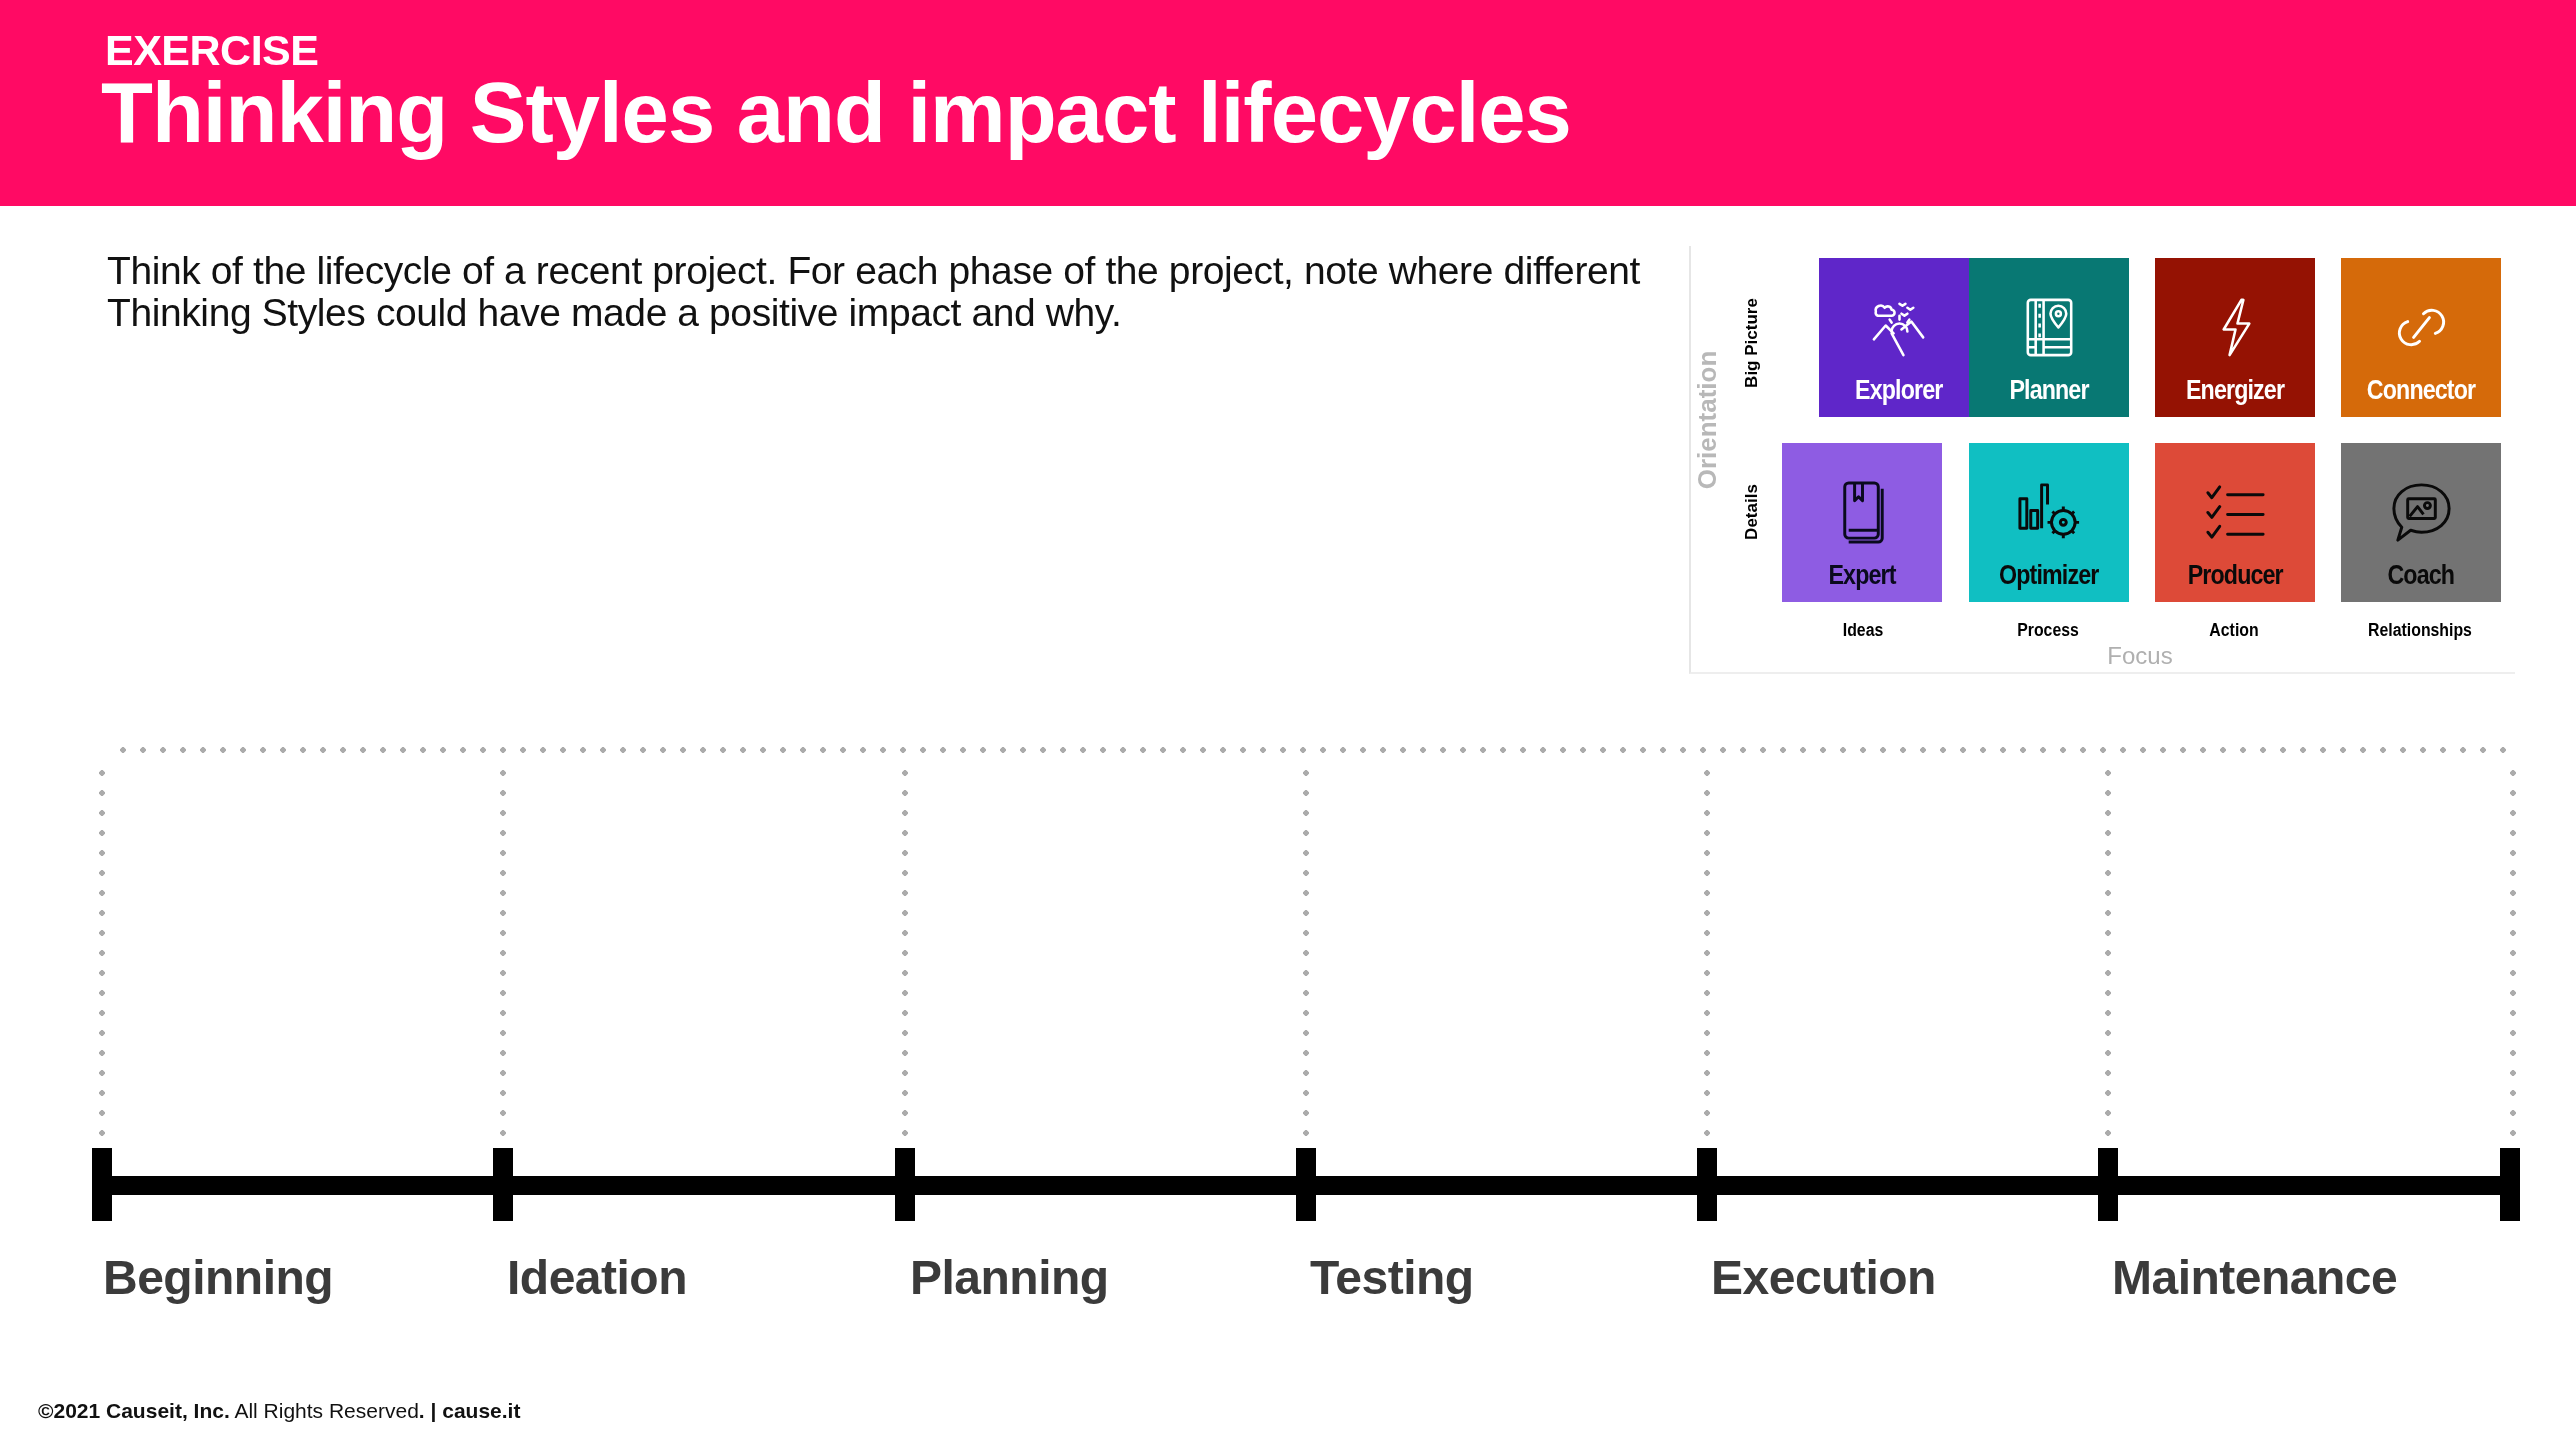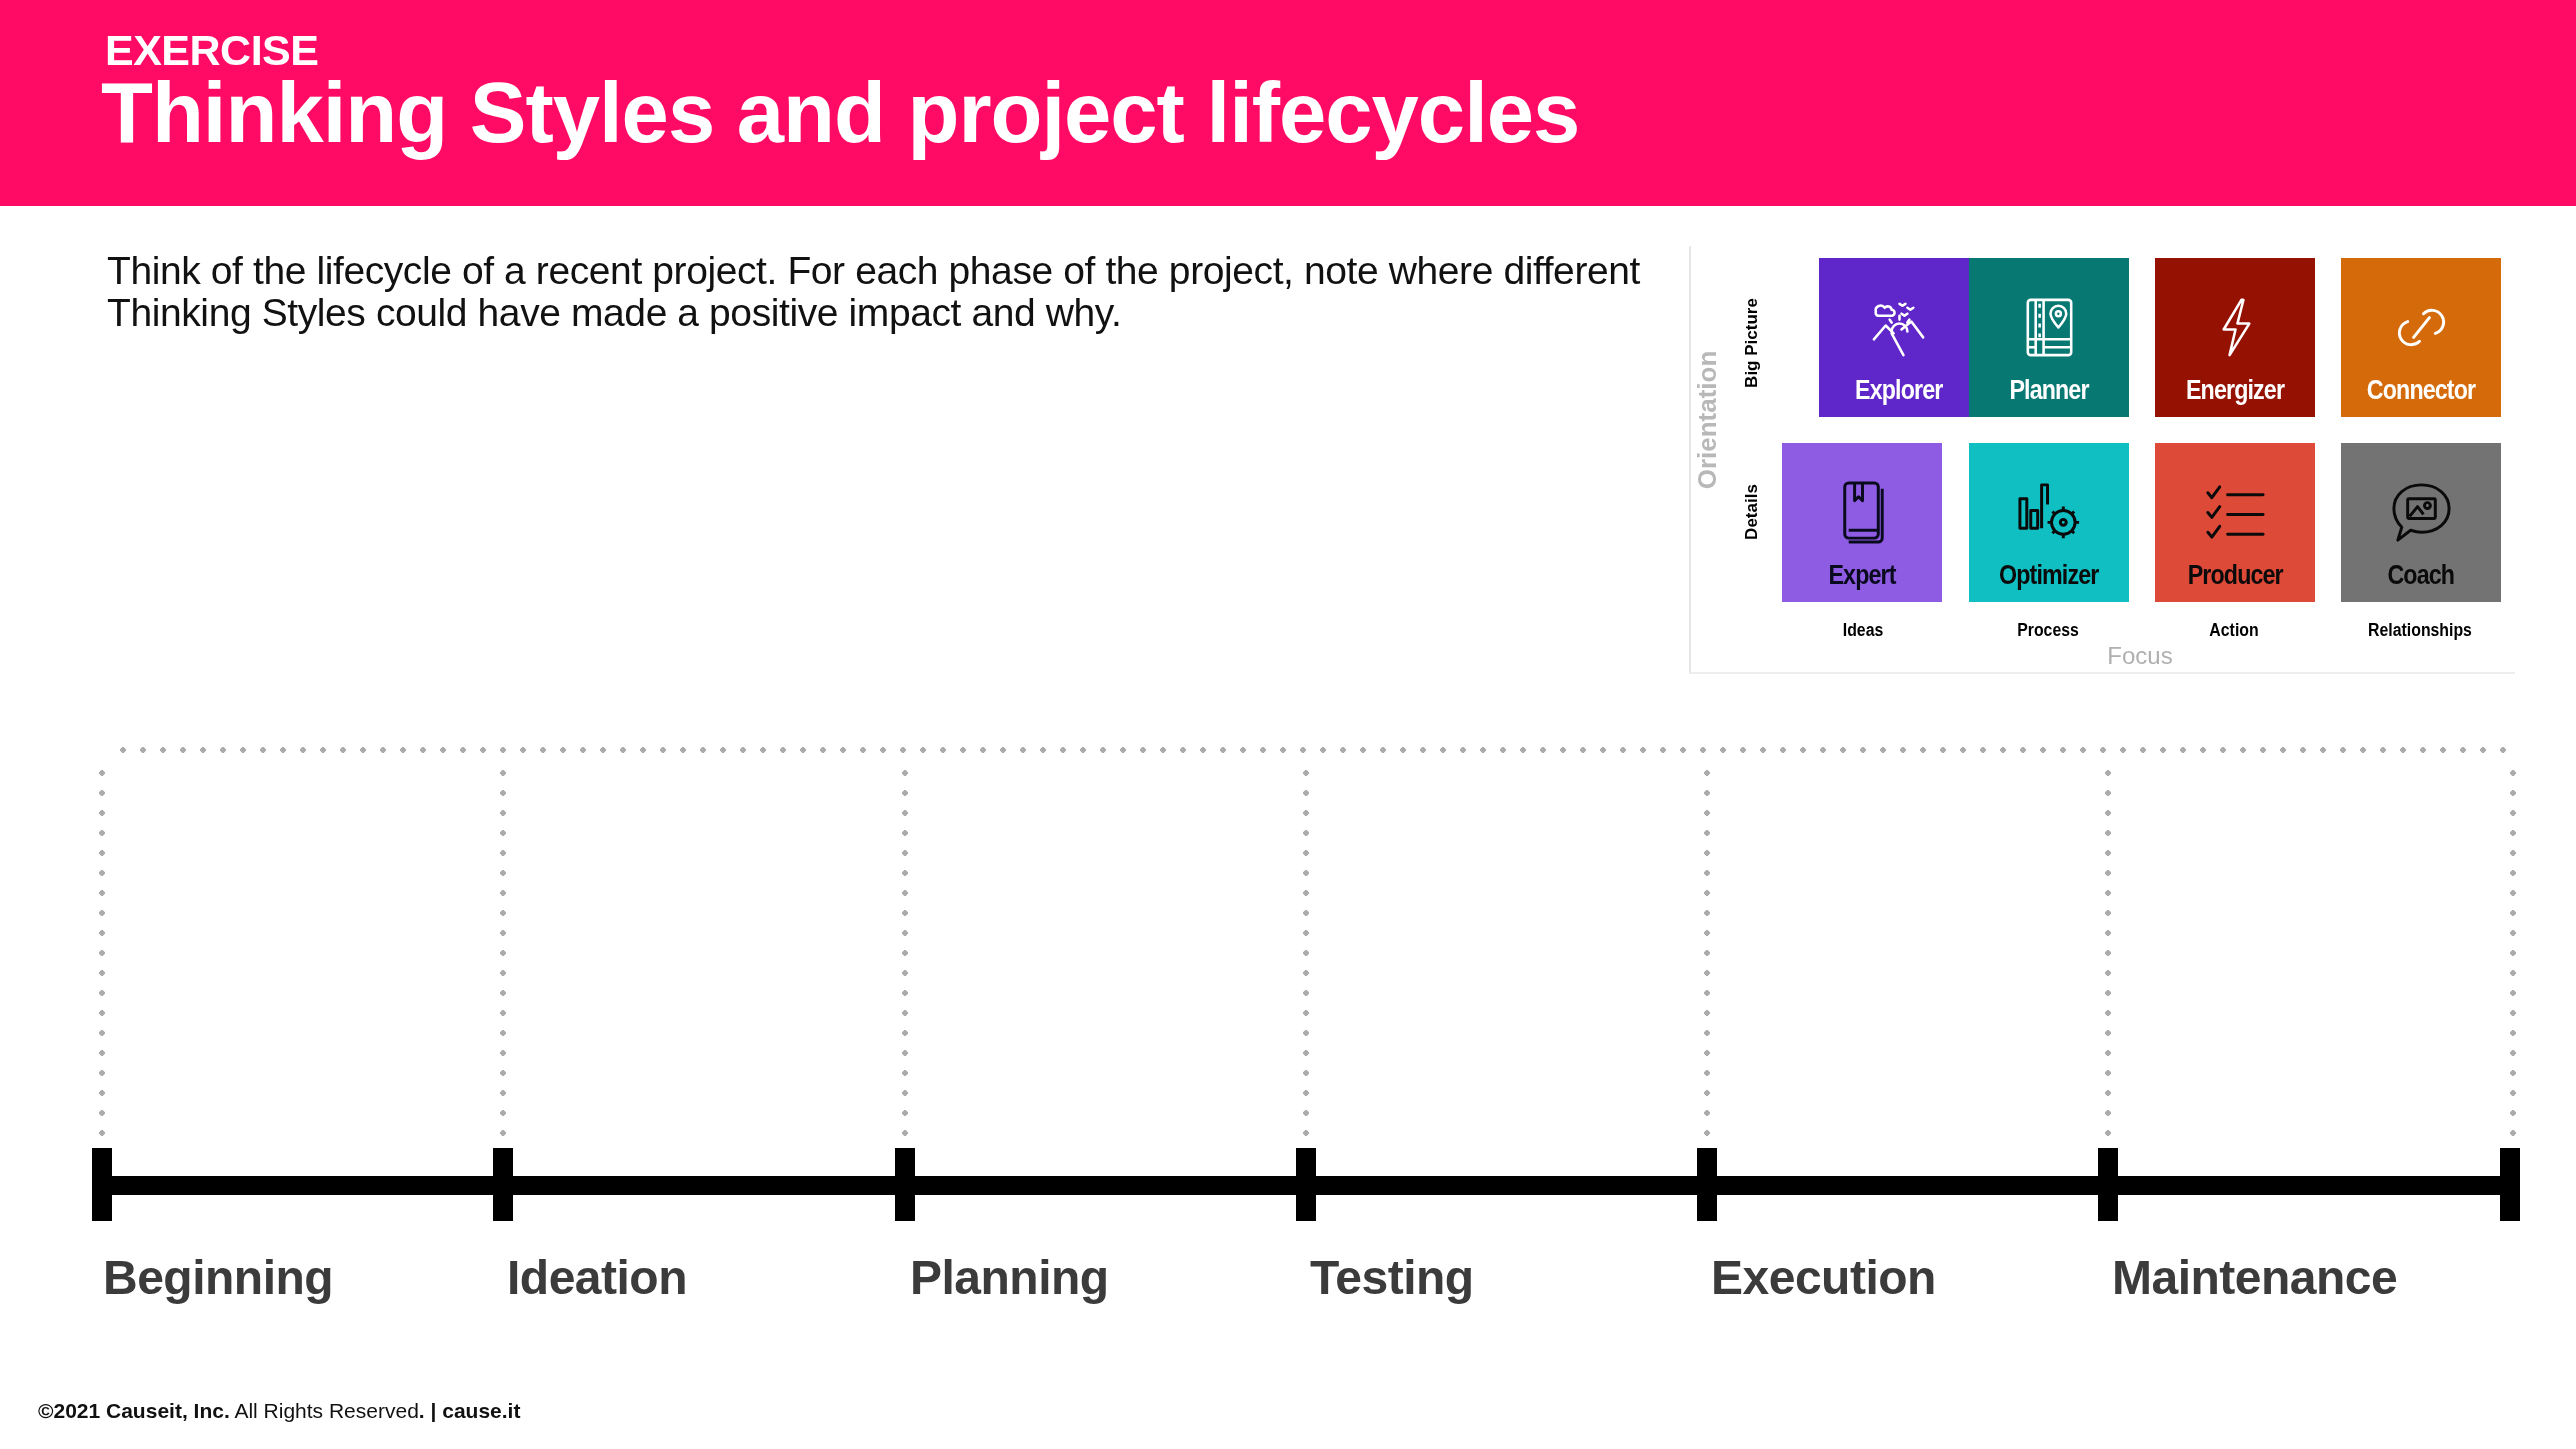--- a/index.html
+++ b/index.html
@@ -27,21 +27,21 @@
     .tick { width: 20px; height: 73px; top: 1148px; background: #000; }
     .phase { top: 1250px; font-size: 48px; font-weight: 700; color: #3b3b3b; white-space: nowrap; letter-spacing: -0.5px; }
     .footer { left: 38px; top: 1399px; font-size: 21px; color: #111; white-space: nowrap; text-align: center; }
     .footer b { font-weight: 700; }
   </style>
 </head>
 <body>
 
 <div class="abs header"></div>
 <div class="abs eyebrow">EXERCISE</div>
-<div class="abs title">Thinking Styles and project lifecycles</div>
+<div class="abs title">Thinking Styles and impact lifecycles</div>
 
 <div class="abs intro">Think of the lifecycle of a recent project. For each phase of the project, note where different Thinking Styles could have made a positive impact and why.</div>
 
 <div class="abs grid-frame"></div>
 <div class="abs axis-orient">Orientation</div>
 <div class="abs axis-row" style="left:1752px;top:343px;">Big Picture</div>
 <div class="abs axis-row" style="left:1752px;top:512px;">Details</div>
 
 <div class="abs tile" style="left:1782px;top:258px;background:#5F26C9;color:#fff;margin-left:37px;">
   <svg viewBox="0 0 72 72" fill="none" stroke="#fff" stroke-width="2.6" stroke-linecap="round" stroke-linejoin="round">

